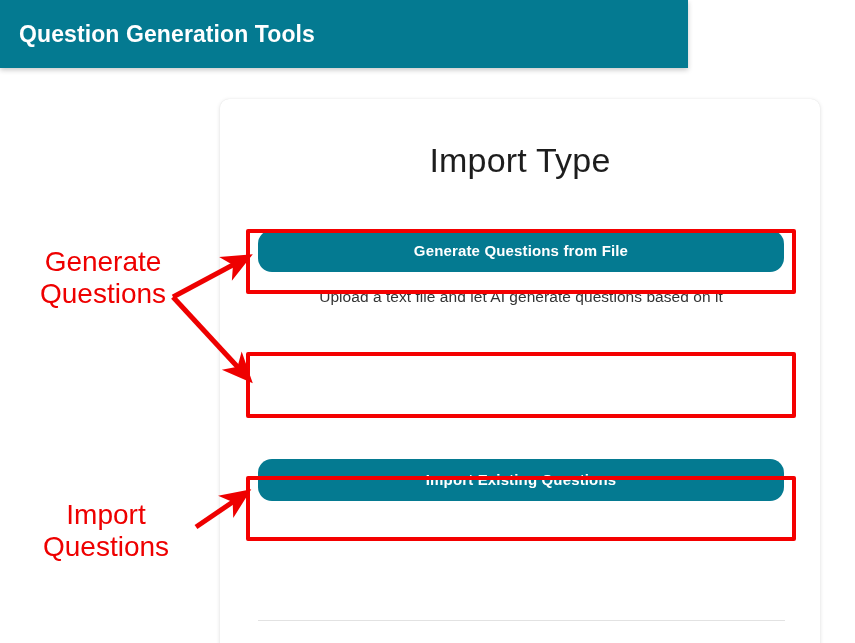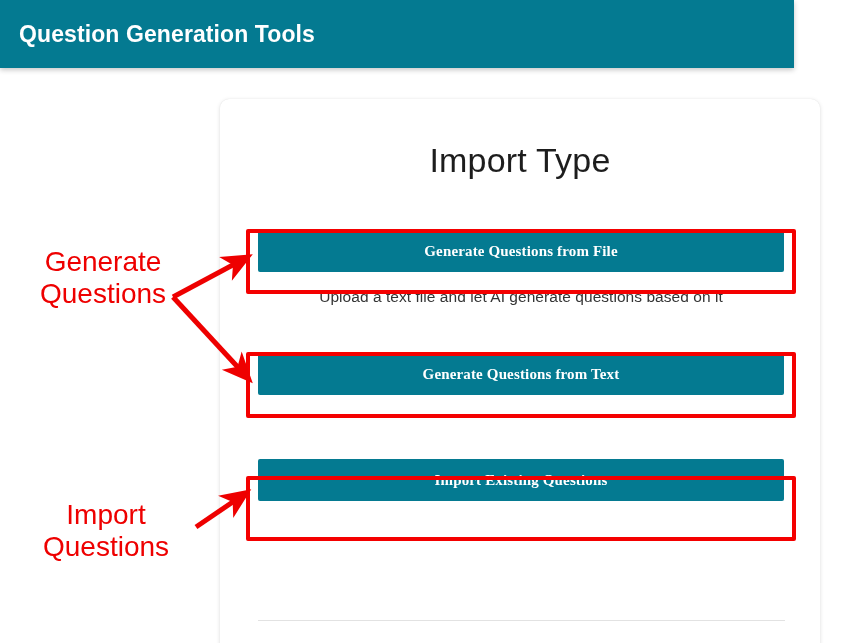--- a/index.html
+++ b/index.html
@@ -11,21 +11,21 @@
   }
   #page {
     position:relative;
     width:855px; height:643px;
     background:#ffffff;
   }
 
   
   .appbar {
     position:absolute; left:0; top:0;
-    width:794px; height:68px;
+    width:688px; height:68px;
     background:#047a91;
     box-shadow:0 2px 5px rgba(0,0,0,0.22);
     display:flex; align-items:center;
     z-index:5;
   }
   .appbar-title {
     color:#ffffff;
     font-size:23px;
     font-weight:600;
     letter-spacing:0.1px;
@@ -59,22 +59,22 @@
   .option-1 { top:131px; }
   .option-2 { top:254px; }
   .option-3 { top:360px; }
 
   .btn {
     display:block;
     width:526px; height:42px;
     background:#047a91;
     color:#ffffff;
     border:none;
-    border-radius:2px;
-    font-family:Liberation Serif, serif;
+    border-radius:14px;
+    font-family:Liberation Sans, sans-serif;
     font-size:15px;
     font-weight:700;
     letter-spacing:0.15px;
     cursor:pointer;
     text-align:center;
     line-height:42px;
     padding:0;
   }
   .btn-desc {
     margin-top:16px;
@@ -138,21 +138,20 @@
 
   <div class="card">
     <div class="card-title">Import Type</div>
 
     <div class="option option-1">
       <button class="btn">Generate Questions from File</button>
       <div class="btn-desc">Upload a text file and let AI generate questions based on it</div>
     </div>
 
     <div class="option option-2">
-      <button class="btn">Generate Questions from Text</button>
     </div>
 
     <div class="option option-3">
       <button class="btn">Import Existing Questions</button>
     </div>
 
     <div class="divider"></div>
   </div>
 
   <div class="redbox redbox-1"></div>

